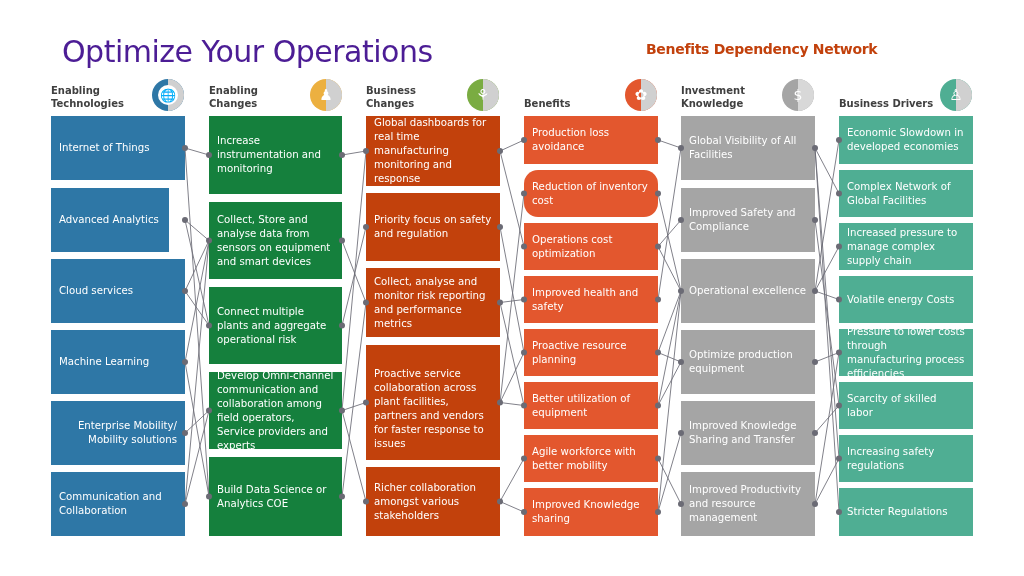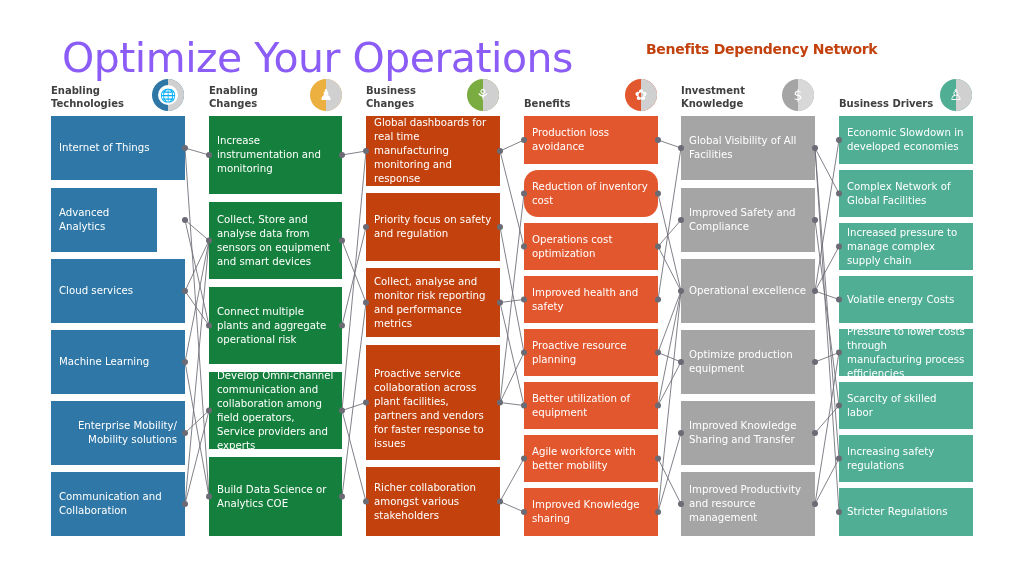--- a/index.html
+++ b/index.html
@@ -1,17 +1,17 @@
 <!DOCTYPE html>
 <html><head>
 <meta charset="utf-8">
 <style>
   html, body { margin:0; padding:0; }
   body { width:1024px; height:576px; background:#ffffff; position:relative; overflow:hidden; font-family:"DejaVu Sans", sans-serif; }
-  .title { position:absolute; left:62px; top:34px; font-size:41px; color:#8b5cf6; font-family:"DejaVu Sans", sans-serif; letter-spacing:-0.5px; }
+  .title { position:absolute; left:62px; top:34px; font-size:30px; color:#4c1d95; font-family:"DejaVu Sans", sans-serif; letter-spacing:-0.5px; }
   .subtitle { position:absolute; left:646px; top:41px; font-size:14px; color:#c2410c; letter-spacing:-0.3px;font-weight:bold; }
   .colhead { position:absolute; font-size:10px; font-weight:bold; color:#404040; line-height:13px; }
   .icon { position:absolute; width:32px; height:32px; border-radius:50%; overflow:hidden; }
   .icon .half { position:absolute; right:0; top:0; width:50%; height:100%; background:#d0d0d0; }
   .icon .glyph { position:absolute; left:0; top:0; width:100%; height:100%; display:flex; align-items:center; justify-content:center; color:#fff; font-size:15px; }
   .box { position:absolute; color:#ffffff; font-size:10.2px; line-height:14px; display:flex; align-items:center; padding:0 8px; box-sizing:border-box; }
   .box.top { align-items:flex-start; padding-top:8px; }
   .c1 { background:#2e77a6; }
   .c2 { background:#15803d; }
   .c3 { background:#c2410c; }
@@ -77,21 +77,21 @@
   <div>Business Drivers</div>
 </div>
 <div class="icon" style="left:940px;top:79px;background:#4fae93;">
   <div class="half"></div>
   <div class="glyph">♙</div>
 </div>
 
 <div class="box c1" style="left:51px;top:116px;width:134px;height:64px;">
     <span>Internet of Things</span>
   </div>
-<div class="box c1" style="left:51px;top:188px;width:106px;height:64px;">
+<div class="box c1" style="left:51px;top:188px;width:118px;height:64px;">
     <span>Advanced Analytics</span>
   </div>
 <div class="box c1" style="left:51px;top:259px;width:134px;height:64px;">
     <span>Cloud services</span>
   </div>
 <div class="box c1" style="left:51px;top:330px;width:134px;height:64px;">
     <span>Machine Learning</span>
   </div>
 <div class="box c1" style="left:51px;top:401px;width:134px;height:64px;text-align:right;">
     <span>Enterprise Mobility/ Mobility solutions</span>

